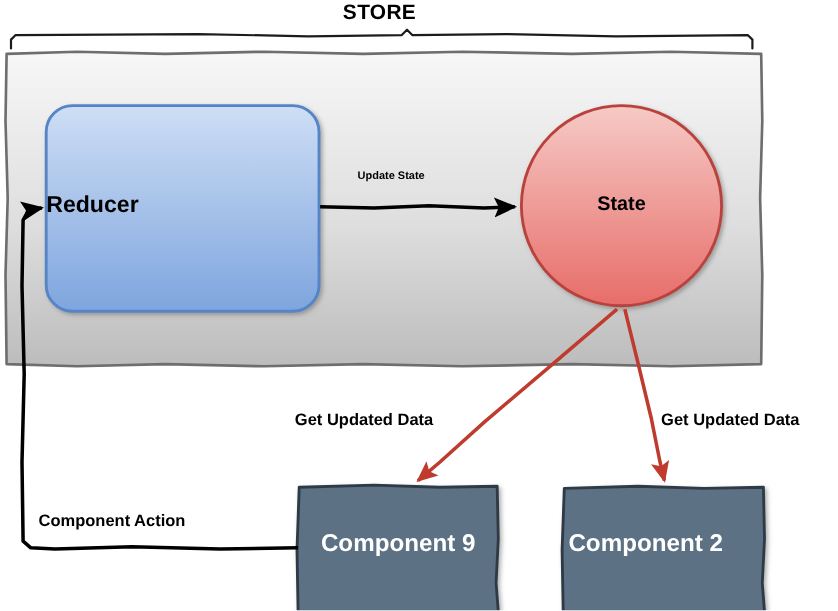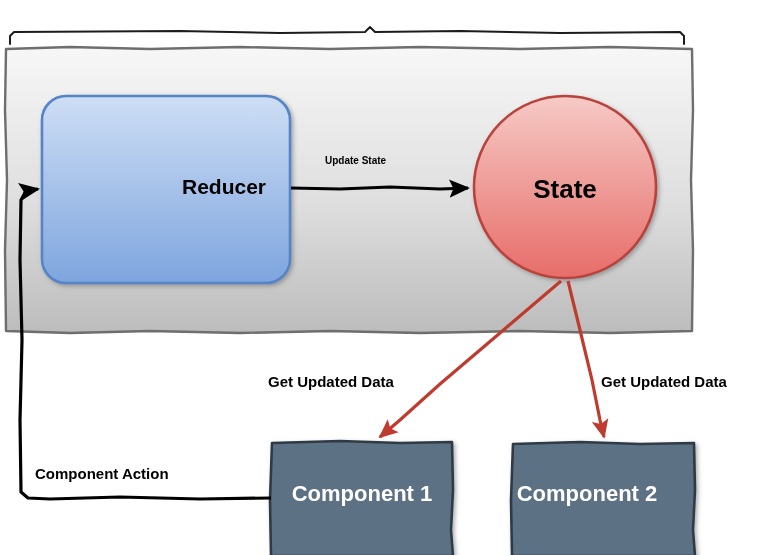--- a/index.html
+++ b/index.html
@@ -41,30 +41,30 @@
     width: 690px;
     text-align: center;
     font-size: 19px;
     letter-spacing: 0.3px;
   }
 
   #reducer-label {
     left: 42px;
     top: 176px;
     width: 224px;
-    text-align: right;
+    text-align: left;
     font-size: 21px;
   }
 
   #state-label {
     left: 474px;
     top: 176px;
     width: 182px;
     text-align: center;
-    font-size: 26px;
+    font-size: 18px;
   }
 
   #update-state-label {
     left: 325px;
     top: 156px;
     font-size: 10px;
   }
 
   #get-updated-data-1 {
     left: 268px;
@@ -155,30 +155,31 @@
     <path d="M 291,188 L 340,189 L 390,187 L 440,189 L 468,188" fill="none" stroke="#000000" stroke-width="3.2" marker-end="url(#arrowBlack)"></path>
 
     <path d="M 271,498 L 200,499 L 120,497 L 50,499 L 28,498 L 21,492
              L 20,420 L 22,340 L 20,260 L 21,200 L 26,191 L 38,189" fill="none" stroke="#000000" stroke-width="3.2" stroke-linejoin="round" marker-end="url(#arrowBlack)"></path>
 
     <path d="M 561,281 L 500,333 L 440,384 L 400,420 L 380,437" fill="none" stroke="#bf3b2e" stroke-width="3.2" marker-end="url(#arrowRed)"></path>
 
     <path d="M 568,281 L 580,330 L 592,380 L 600,420 L 604,437" fill="none" stroke="#bf3b2e" stroke-width="3.2" marker-end="url(#arrowRed)"></path>
   </svg>
 
+  <div class="lbl" id="store-title">STORE</div>
 
   <div class="lbl" id="reducer-label">Reducer</div>
 
   <div class="lbl" id="state-label">State</div>
 
   <div class="lbl" id="update-state-label">Update State</div>
 
   <div class="lbl" id="get-updated-data-1">Get Updated Data</div>
 
   <div class="lbl" id="get-updated-data-2">Get Updated Data</div>
 
   <div class="lbl" id="dispatch-action-label">Component Action</div>
 
-  <div class="lbl" id="component-1-label">Component 1</div>
+  <div class="lbl" id="component-1-label">Component 9</div>
 
   <div class="lbl" id="component-2-label">Component 2</div>
 
 </div>
 
 </body></html>

